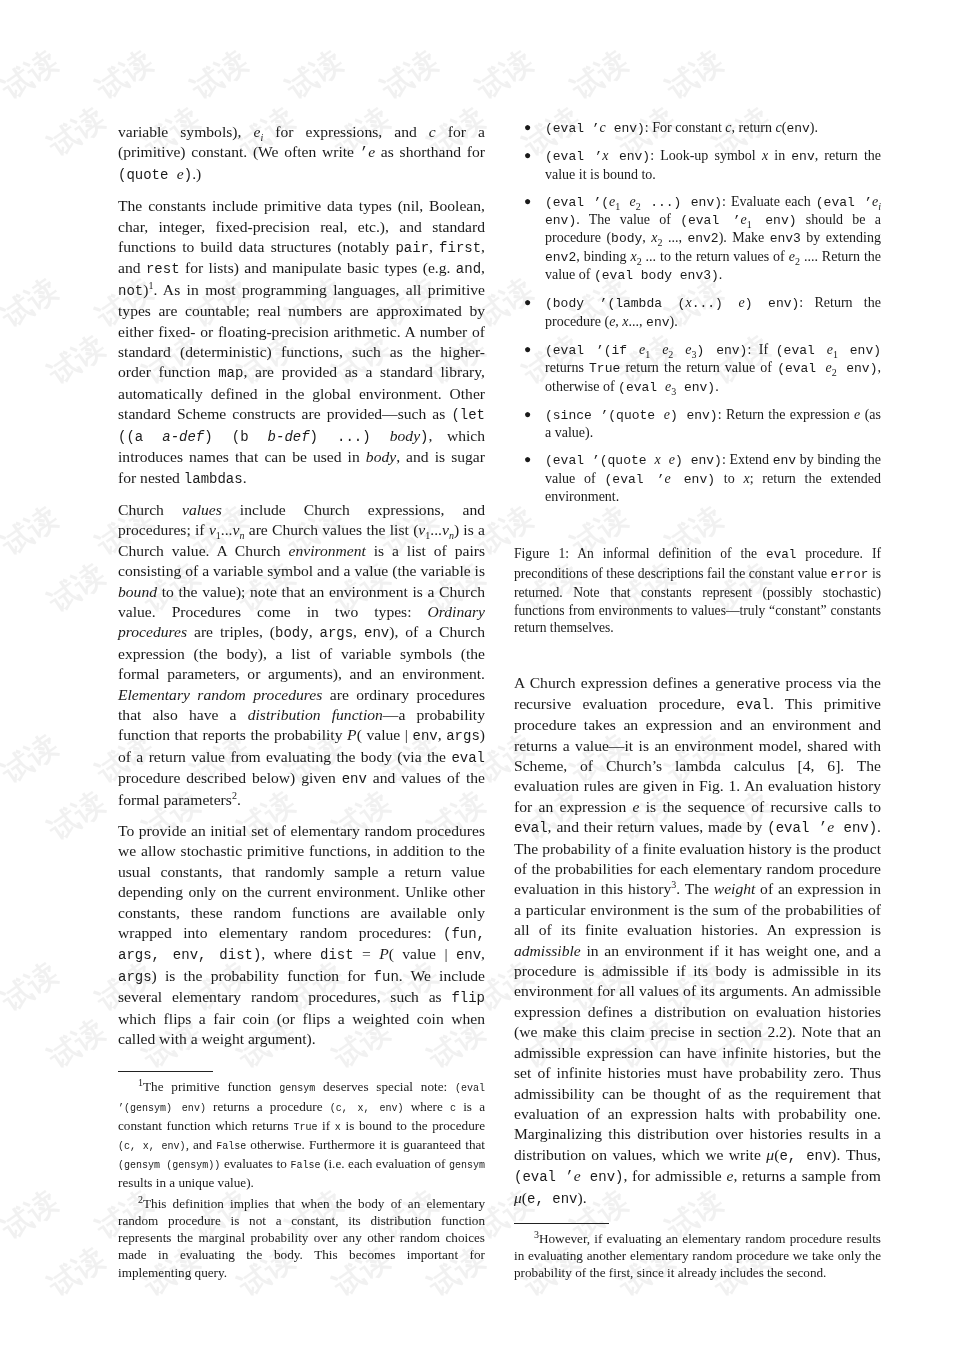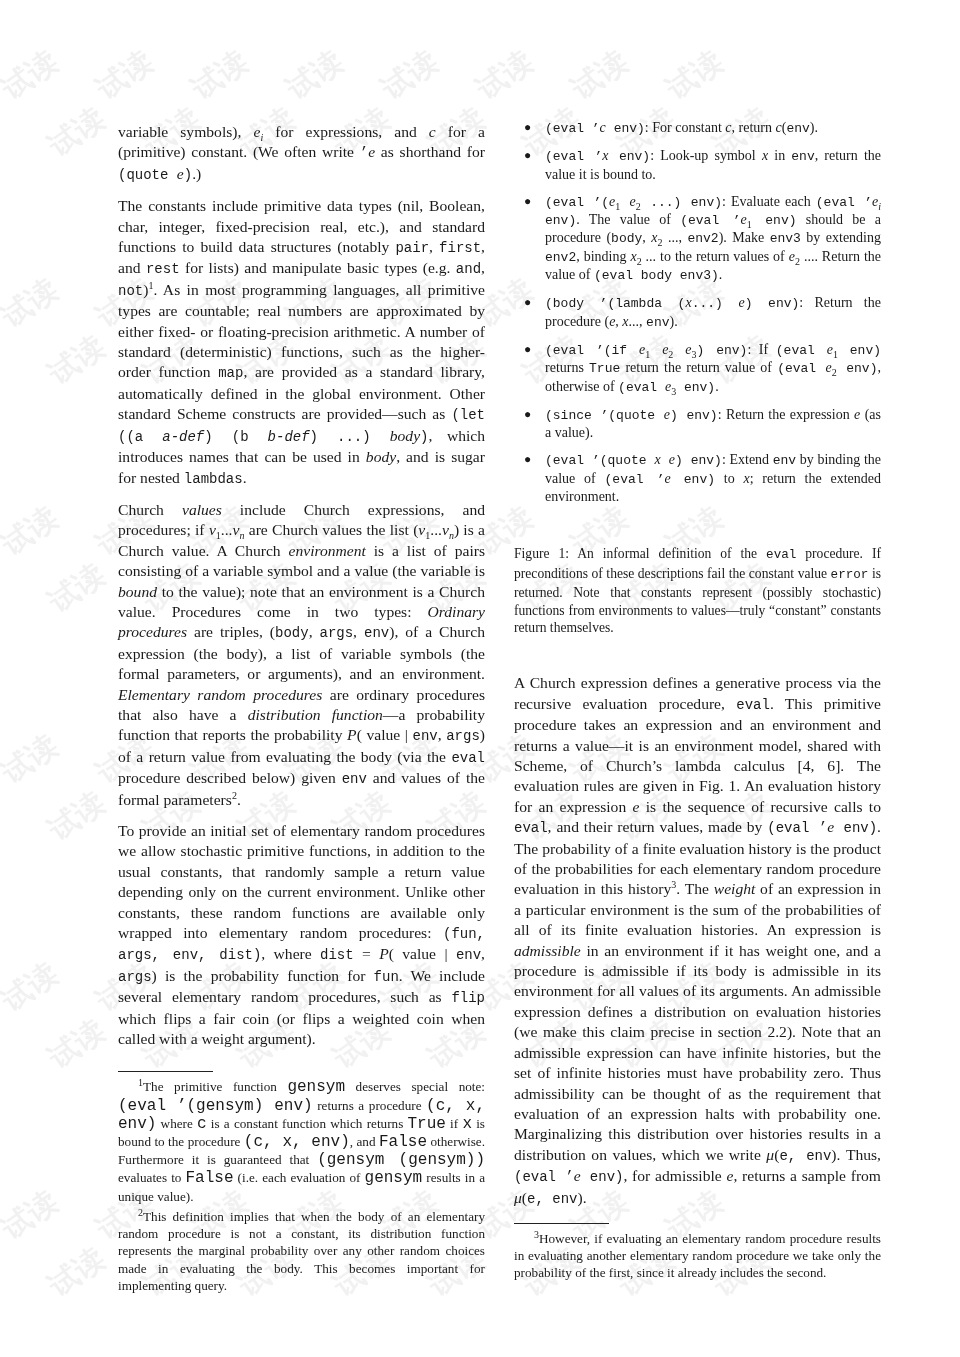--- a/index.html
+++ b/index.html
@@ -19,21 +19,21 @@
   sub { font-size: 10px; line-height: 0; }
   .fn-rule { width: 95px; border-top: 1px solid #222; margin: 15px 0 6px 0; }
   .fn { font-size: 13.2px; line-height: 17.2px; text-align: justify; margin: 0; text-indent: 20px; }
   .fn + .fn { margin-top: 3px; }
   ul.evalrules { list-style: none; margin: 0; padding: 0; font-size: 14px; line-height: 17.3px; }
   ul.evalrules li { position: relative; padding-left: 31px; margin-bottom: 10px; text-align: justify; }
   ul.evalrules li .bullet { position: absolute; left: 10px; top: 0; font-size: 12px; }
   ul.evalrules .tt { font-size: 13px; }
   .caption { font-size: 13.6px; line-height: 17.4px; text-align: justify; margin: 40px 0 37px 0; }
   .caption .tt { font-size: 12.6px; }
-  .fn .tt { font-size: 16px; }
+  .fn .tt { font-size: 10px; }
 </style>
 </head>
 <body>
 
 <div class="watermark-layer" id="wm-layer">
     <div class="wm" style="left: 0px; top: 55px;">试读</div>
     <div class="wm" style="left: 95px; top: 55px;">试读</div>
     <div class="wm" style="left: 190px; top: 55px;">试读</div>
     <div class="wm" style="left: 285px; top: 55px;">试读</div>
     <div class="wm" style="left: 380px; top: 55px;">试读</div>

